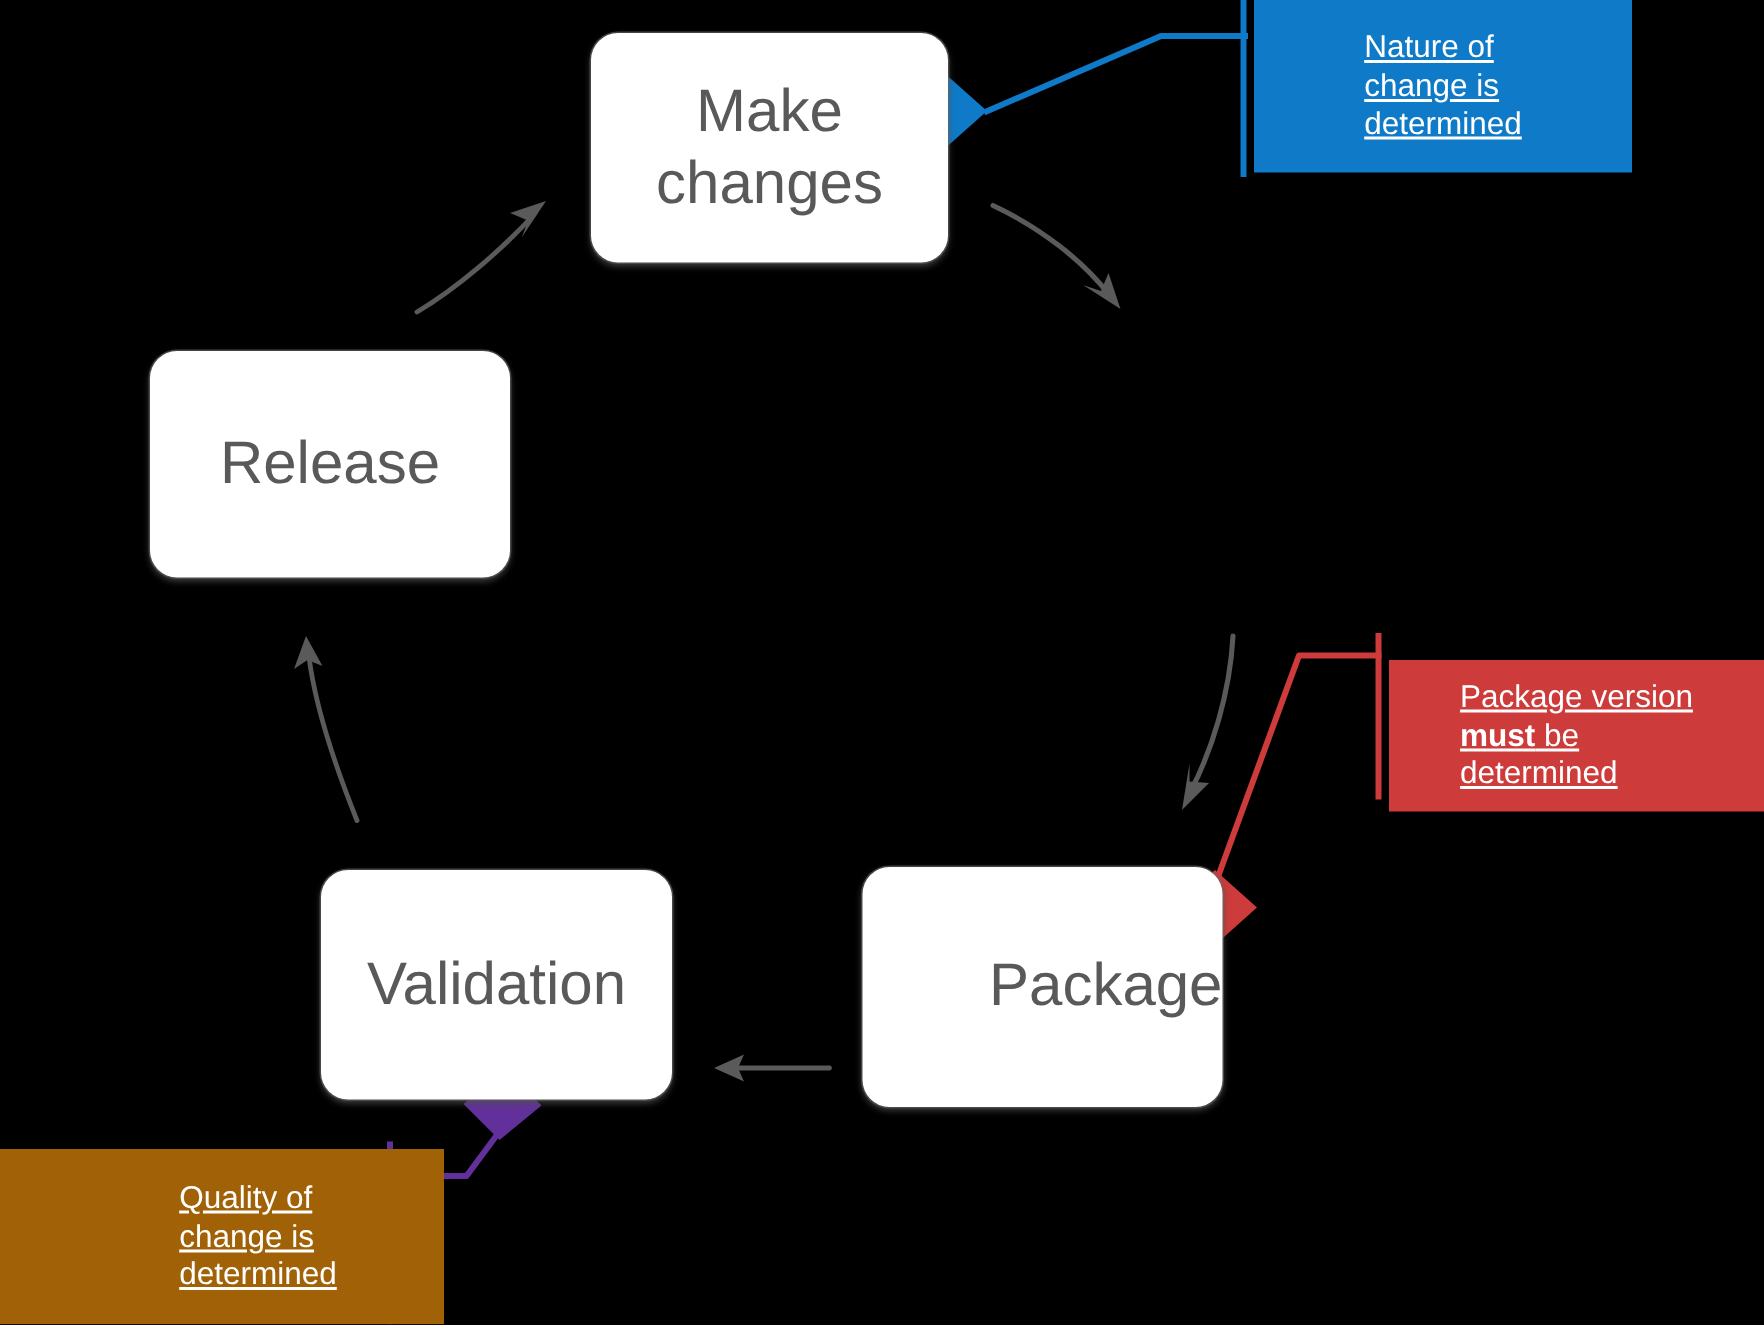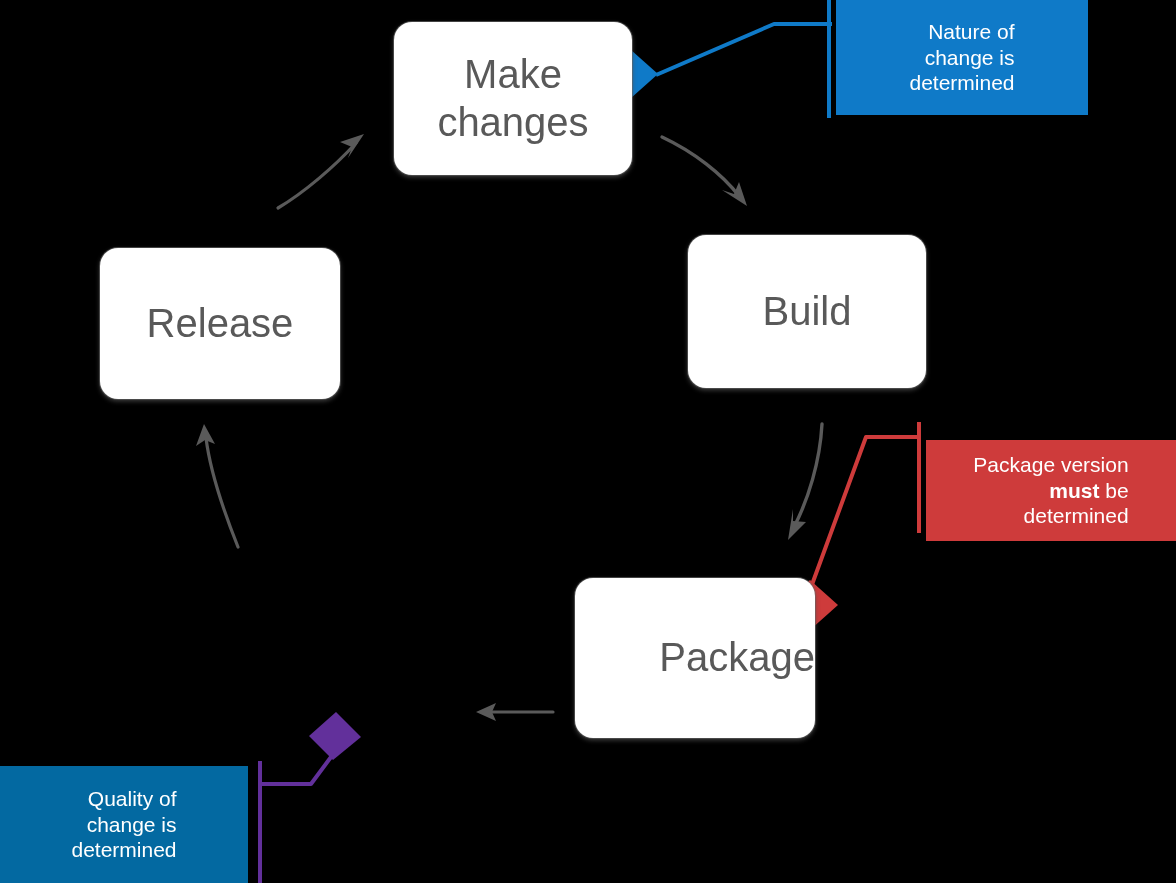--- a/index.html
+++ b/index.html
@@ -38,51 +38,53 @@
     font-weight: 400;
     line-height: 1.18;
     z-index: 2;
   }
   .node-label { display: block; white-space: pre-line; }
 
   #node-make-changes { left: 394px; top: 22px;  width: 238px; height: 153px; font-size: 40px; }
   #node-build        { left: 688px; top: 235px; width: 238px; height: 153px; font-size: 40px; }
   #node-package      { left: 575px; top: 578px; width: 240px; height: 160px; font-size: 40px; justify-content: flex-end; }
   #node-validation   { left: 214px; top: 580px; width: 234px; height: 153px; font-size: 40px; }
-  #node-release      { left: 100px; top: 248px; width: 240px; height: 151px; font-size: 40px; }
+  #node-release      { left: 100px; top: 234px; width: 240px; height: 151px; font-size: 40px; }
 
   
   .callout {
     position: absolute;
     display: flex;
     align-items: center;
     justify-content: center;
-    text-align: right;
+    text-align: left;
     color: #FFFFFF;
     font-family: "Liberation Sans", sans-serif;
     line-height: 1.22;
     z-index: 3;
+    text-decoration: underline;
   }
   .callout-text { display: block; padding: 0 10px; }
   .callout-text b { font-weight: 700; margin-top: 21px; }
 
   #callout-blue {
     left: 836px; top: 0px; width: 252px; height: 115px;
     background: #0F7AC8;
     font-size: 21px;
   }
   #callout-red {
     left: 926px; top: 440px; width: 250px; height: 101px;
     background: #CE3B3B;
     font-size: 21px;
   }
   #callout-purple {
     left: 0px; top: 766px; width: 248px; height: 117px;
-    background: #0369a1;
+    background: #a16207;
     font-size: 21px;
+    padding-left: 48px;
   }
 </style>
 </head>
 <body>
 
 <div id="canvas">
 
   <svg id="svg-layer" viewBox="0 0 1176 883">
 
     <g fill="#5A5A5A" stroke="none">
@@ -130,28 +132,28 @@
       <line x1="260" y1="761" x2="260" y2="883" stroke="#62309B" stroke-width="4"></line>
       <polygon points="336,712 361,737 333,760 309,736" fill="#62309B"></polygon>
     </g>
   </svg>
 
   <div class="node" id="node-make-changes">
     <span class="node-label">Make
 changes</span>
   </div>
 
-  <div class="node" id="node-build">
-    <span class="node-label">Build</span>
-  </div>
 
   <div class="node" id="node-package">
     <span class="node-label">Package</span>
   </div>
 
+  <div class="node" id="node-validation">
+    <span class="node-label">Validation</span>
+  </div>
 
   <div class="node" id="node-release">
     <span class="node-label">Release</span>
   </div>
 
   <div class="callout" id="callout-blue">
     <span class="callout-text">
       <span>Nature of</span><br>
       <span>change is</span><br>
       <span>determined</span>

